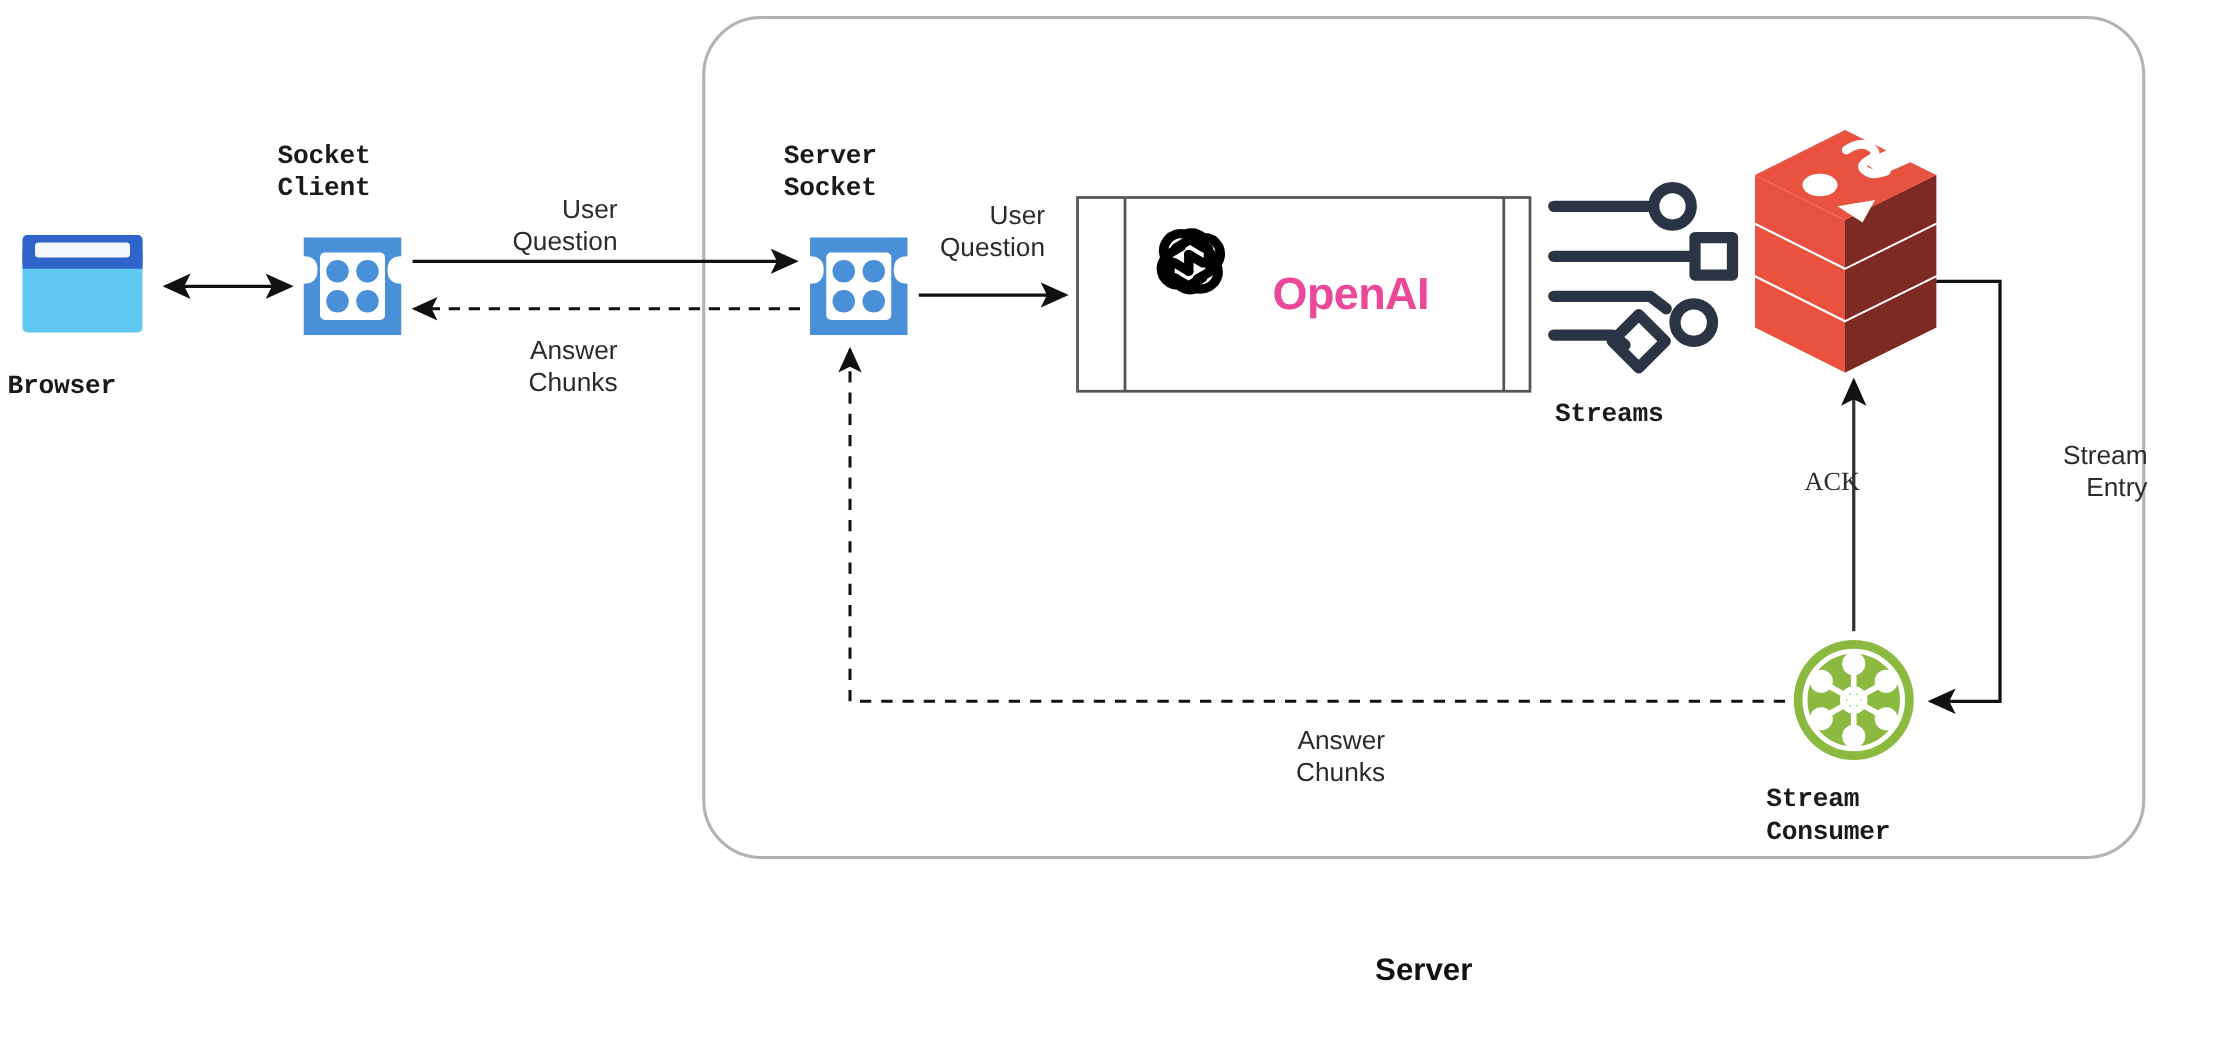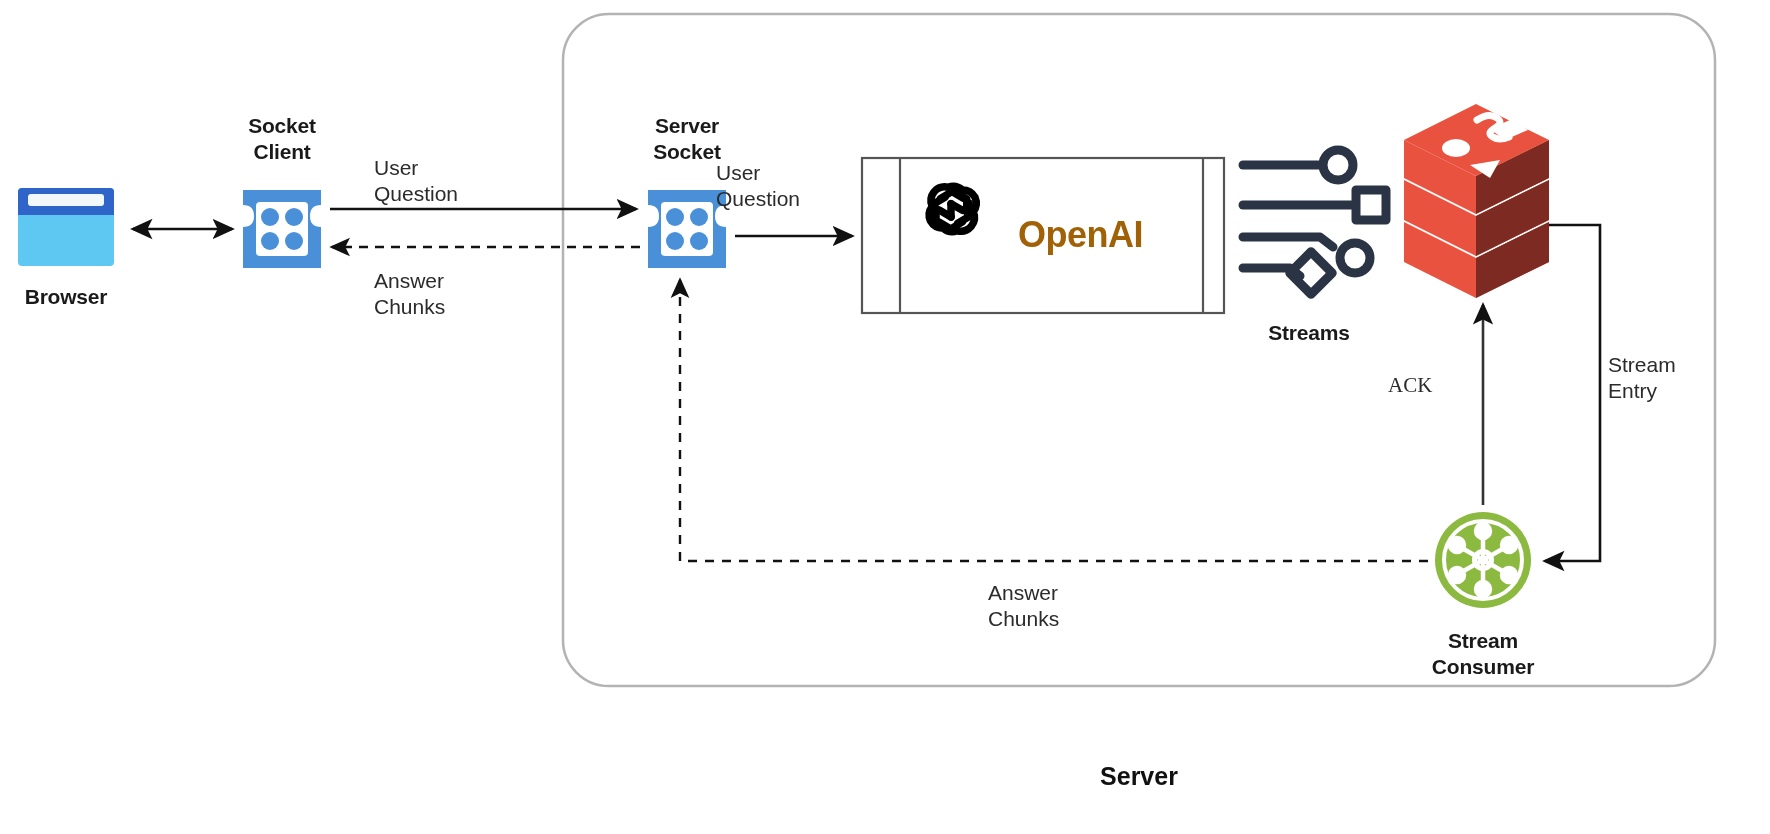--- a/index.html
+++ b/index.html
@@ -19,53 +19,52 @@
   }
   #svg-layer {
     position: absolute;
     left: 0;
     top: 0;
     width: 1770px;
     height: 834px;
   }
   .node-label {
     position: absolute;
-    font-family: Liberation Sans, sans-serif;
+    font-family: Liberation Mono, monospace;
     font-weight: bold;
     font-size: 21px;
     color: #1a1a1a;
-    text-align: center;
     line-height: 1.22;
     white-space: pre-line;
     letter-spacing: -0.2px;
   }
   .edge-label {
     position: absolute;
     font-family: "Liberation Sans", sans-serif;
     font-weight: normal;
     font-size: 21px;
     color: #2b2b2b;
-    text-align: left;
+    text-align: right;
     line-height: 1.25;
     white-space: pre-line;
   }
   .boundary-label {
     position: absolute;
     font-family: "Liberation Sans", sans-serif;
     font-weight: bold;
     font-size: 25px;
     color: #111111;
     text-align: center;
   }
   .openai-label {
     position: absolute;
     font-family: "Liberation Sans", sans-serif;
     font-weight: bold;
     font-size: 36px;
-    color: #a16207;
+    color: #ec4899;
     letter-spacing: -0.5px;
   }
 </style>
 </head>
 <body>
 
 <div id="stage">
 
   <svg id="svg-layer" viewBox="0 0 1770 834">
     <defs>
@@ -187,21 +186,21 @@
         <circle cx="1483" cy="531" r="7"></circle>
         <circle cx="1509" cy="545" r="7"></circle>
         <circle cx="1509" cy="575" r="7"></circle>
         <circle cx="1483" cy="589" r="7"></circle>
         <circle cx="1457" cy="575" r="7"></circle>
         <circle cx="1457" cy="545" r="7"></circle>
       </g>
     </g>
   </svg>
 
-  <div class="node-label" style="left:6px; top:284px; width:120px;">Browser</div>
+  <div class="node-label" style="left:6px; top:297px; width:120px;">Browser</div>
 
   <div class="node-label" style="left:222px; top:113px; width:120px;">Socket
 Client</div>
 
   <div class="node-label" style="left:627px; top:113px; width:120px;">Server
 Socket</div>
 
   <div class="openai-label" style="left:1018px; top:214px;">OpenAI</div>
 
   <div class="node-label" style="left:1244px; top:320px; width:130px;">Streams</div>

